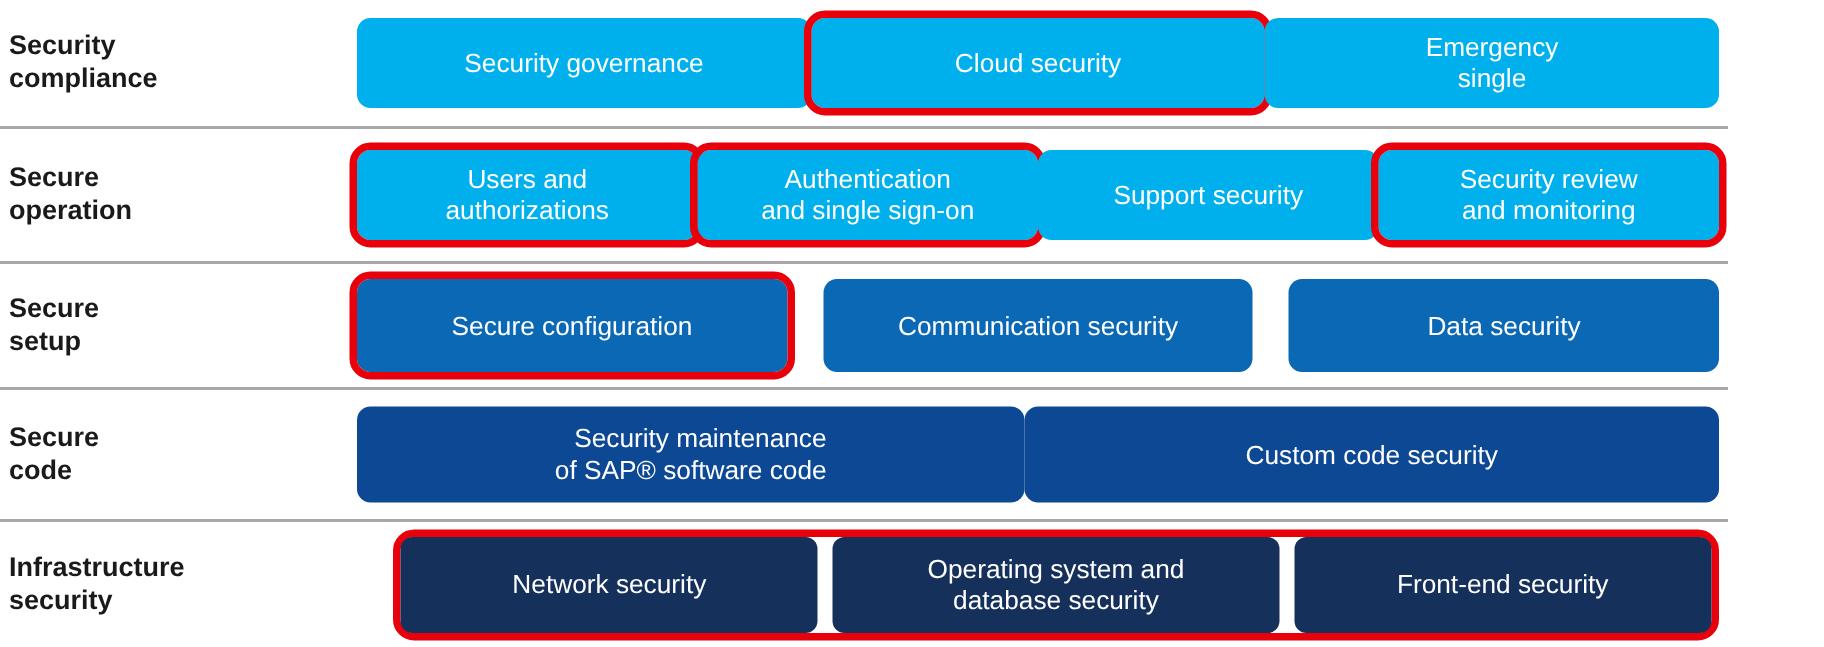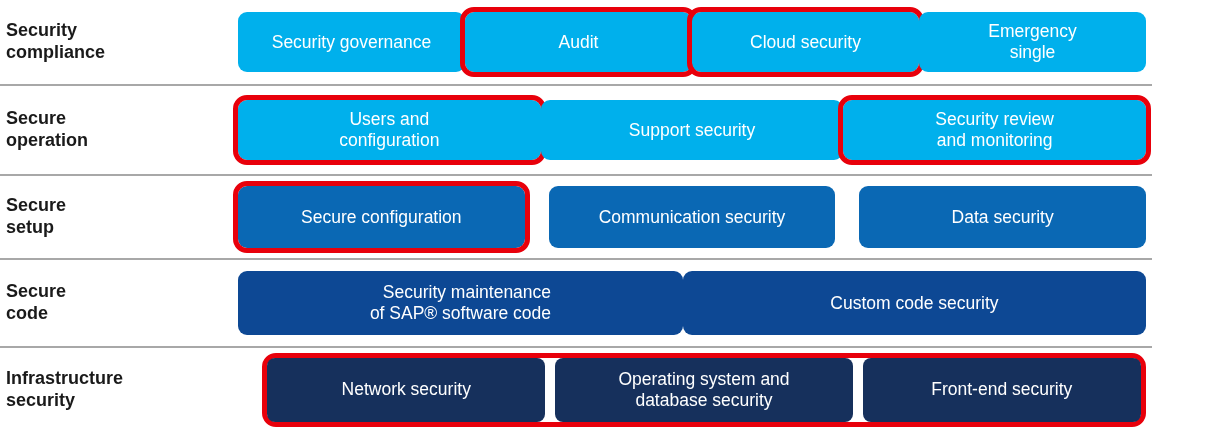--- a/index.html
+++ b/index.html
@@ -65,34 +65,35 @@
 </head>
 <body>
 
 <div class="diagram">
 
   <div class="row row-1">
     <div class="row-label">Security
 compliance</div>
     <div class="row-boxes">
       <div class="box light">Security governance</div>
-      <div class="box light hl">Audit</div>
       <div class="box light hl">Cloud security</div>
       <div class="box light">Emergency
 single</div>
     </div>
   </div>
   <div class="sep"></div>
 
   <div class="row row-2">
     <div class="row-label">Secure
 operation</div>
     <div class="row-boxes">
       <div class="box light hl">Users and
-configuration</div>
+authorizations</div>
+      <div class="box light hl">Authentication
+and single sign-on</div>
       <div class="box light">Support security</div>
       <div class="box light hl">Security review
 and monitoring</div>
     </div>
   </div>
   <div class="sep"></div>
 
   <div class="row row-3">
     <div class="row-label">Secure
 setup</div>

